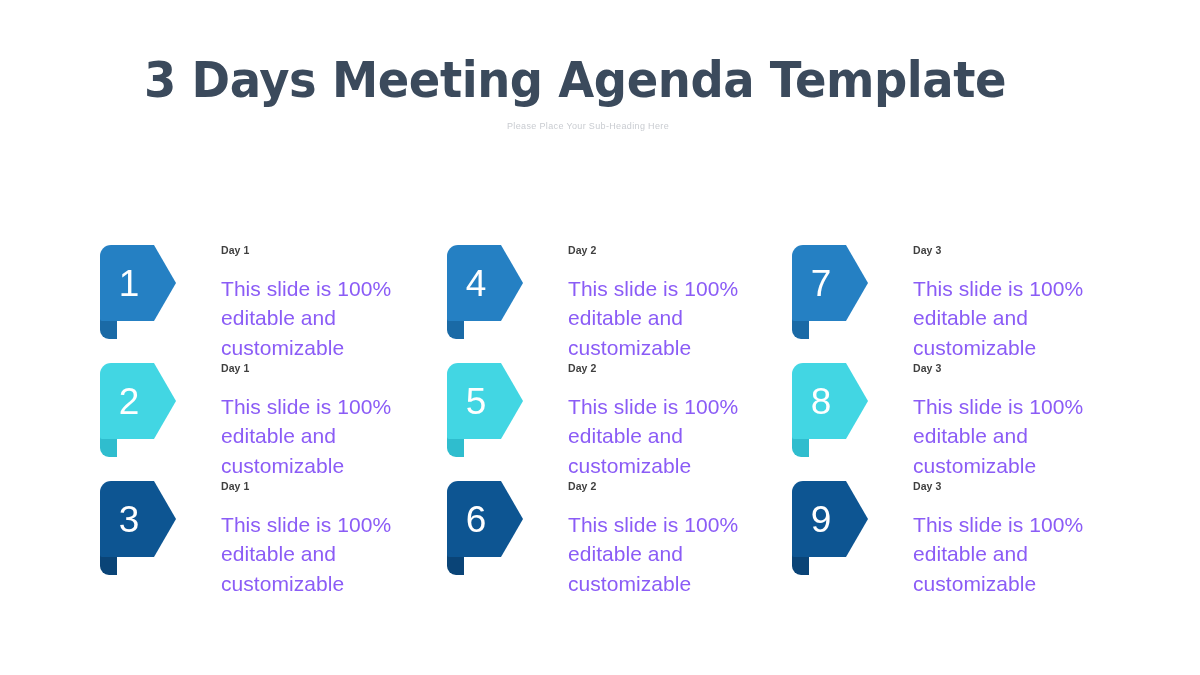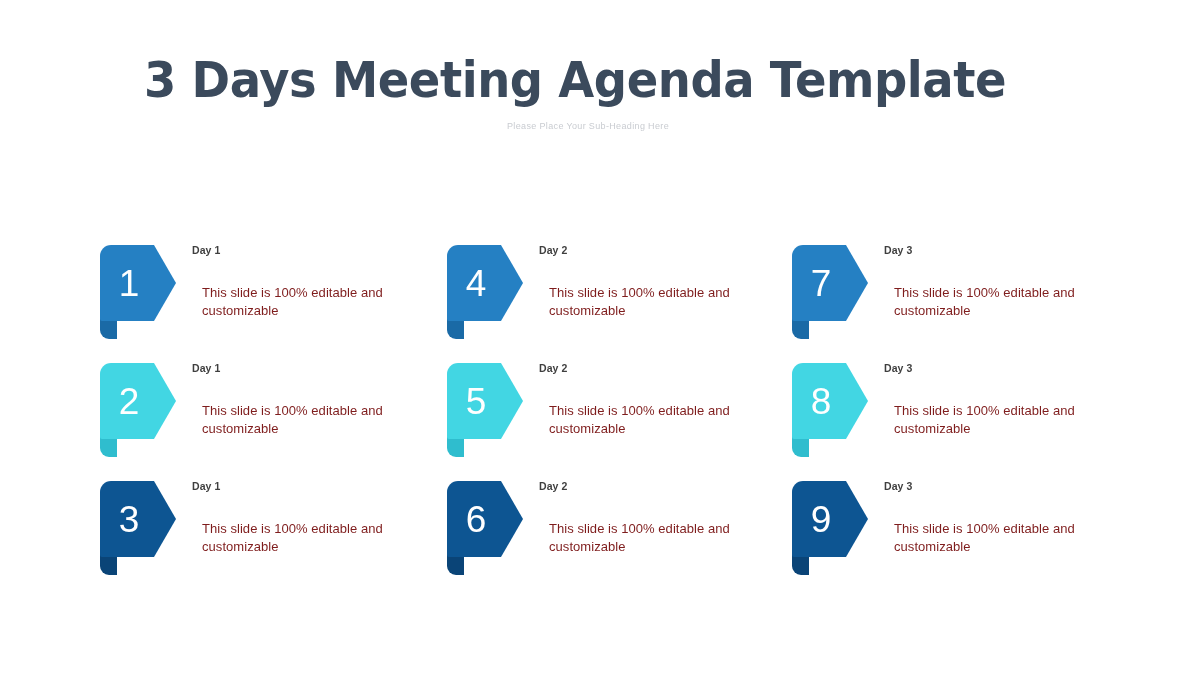--- a/index.html
+++ b/index.html
@@ -103,40 +103,40 @@
     font-family: "Liberation Sans", sans-serif;
     font-size: 37px;
     font-weight: 300;
     line-height: 1;
     letter-spacing: 0px;
   }
 
   
   .agenda-text {
     position: absolute;
-    left: 96px;
+    left: 125px;
     top: 12px;
     width: 225px;
   }
   .day-label {
     margin: 0;
     font-family: "Liberation Sans", sans-serif;
     font-size: 10.5px;
     font-weight: bold;
     color: #3f3f3f;
     letter-spacing: 0.1px;
     line-height: 1.2;
   }
   .agenda-desc {
-    margin: 10px;
+    margin: 0;
     padding-top: 17px;
     font-family: "Liberation Sans", sans-serif;
-    font-size: 13px;
+    font-size: 21px;
     font-weight: normal;
-    color: #7f1d1d;
+    color: #8b5cf6;
     line-height: 1.42;
     letter-spacing: 0.05px;
   }
 </style>
 </head>
 <body style="background: rgb(255, 255, 255);">
 
 <div class="slide-header">
   <h1 class="slide-title">3 Days Meeting Agenda Template</h1>
   <p class="slide-subtitle">Please Place Your Sub-Heading Here</p>

